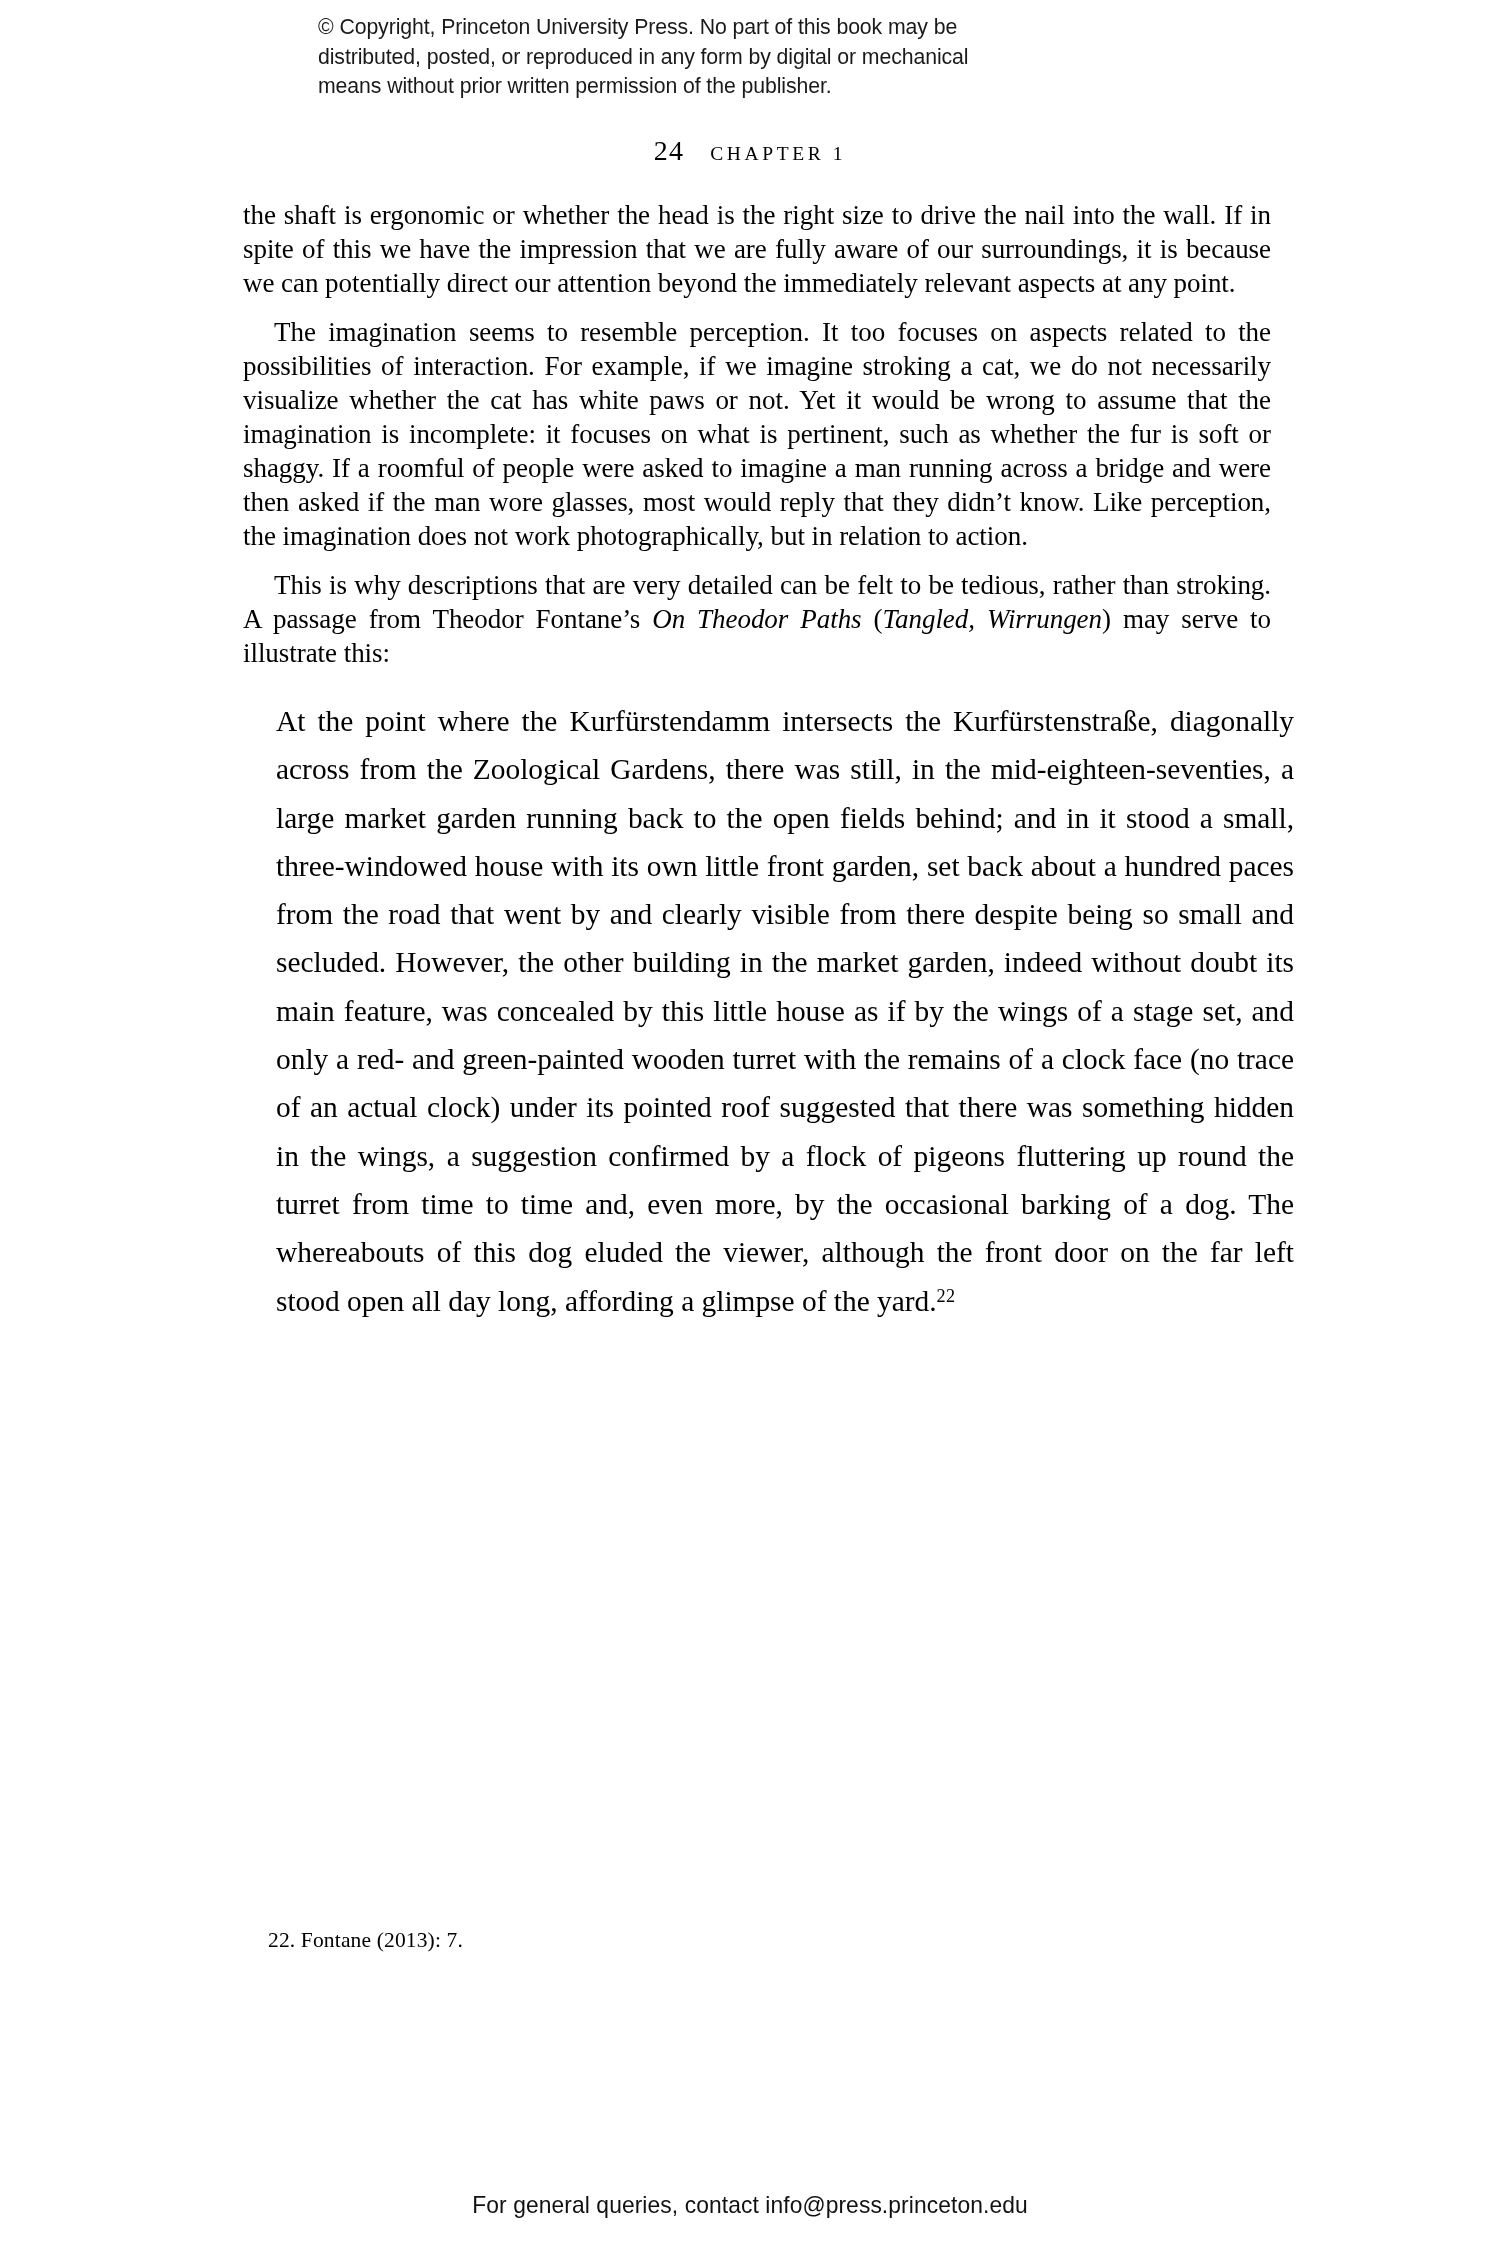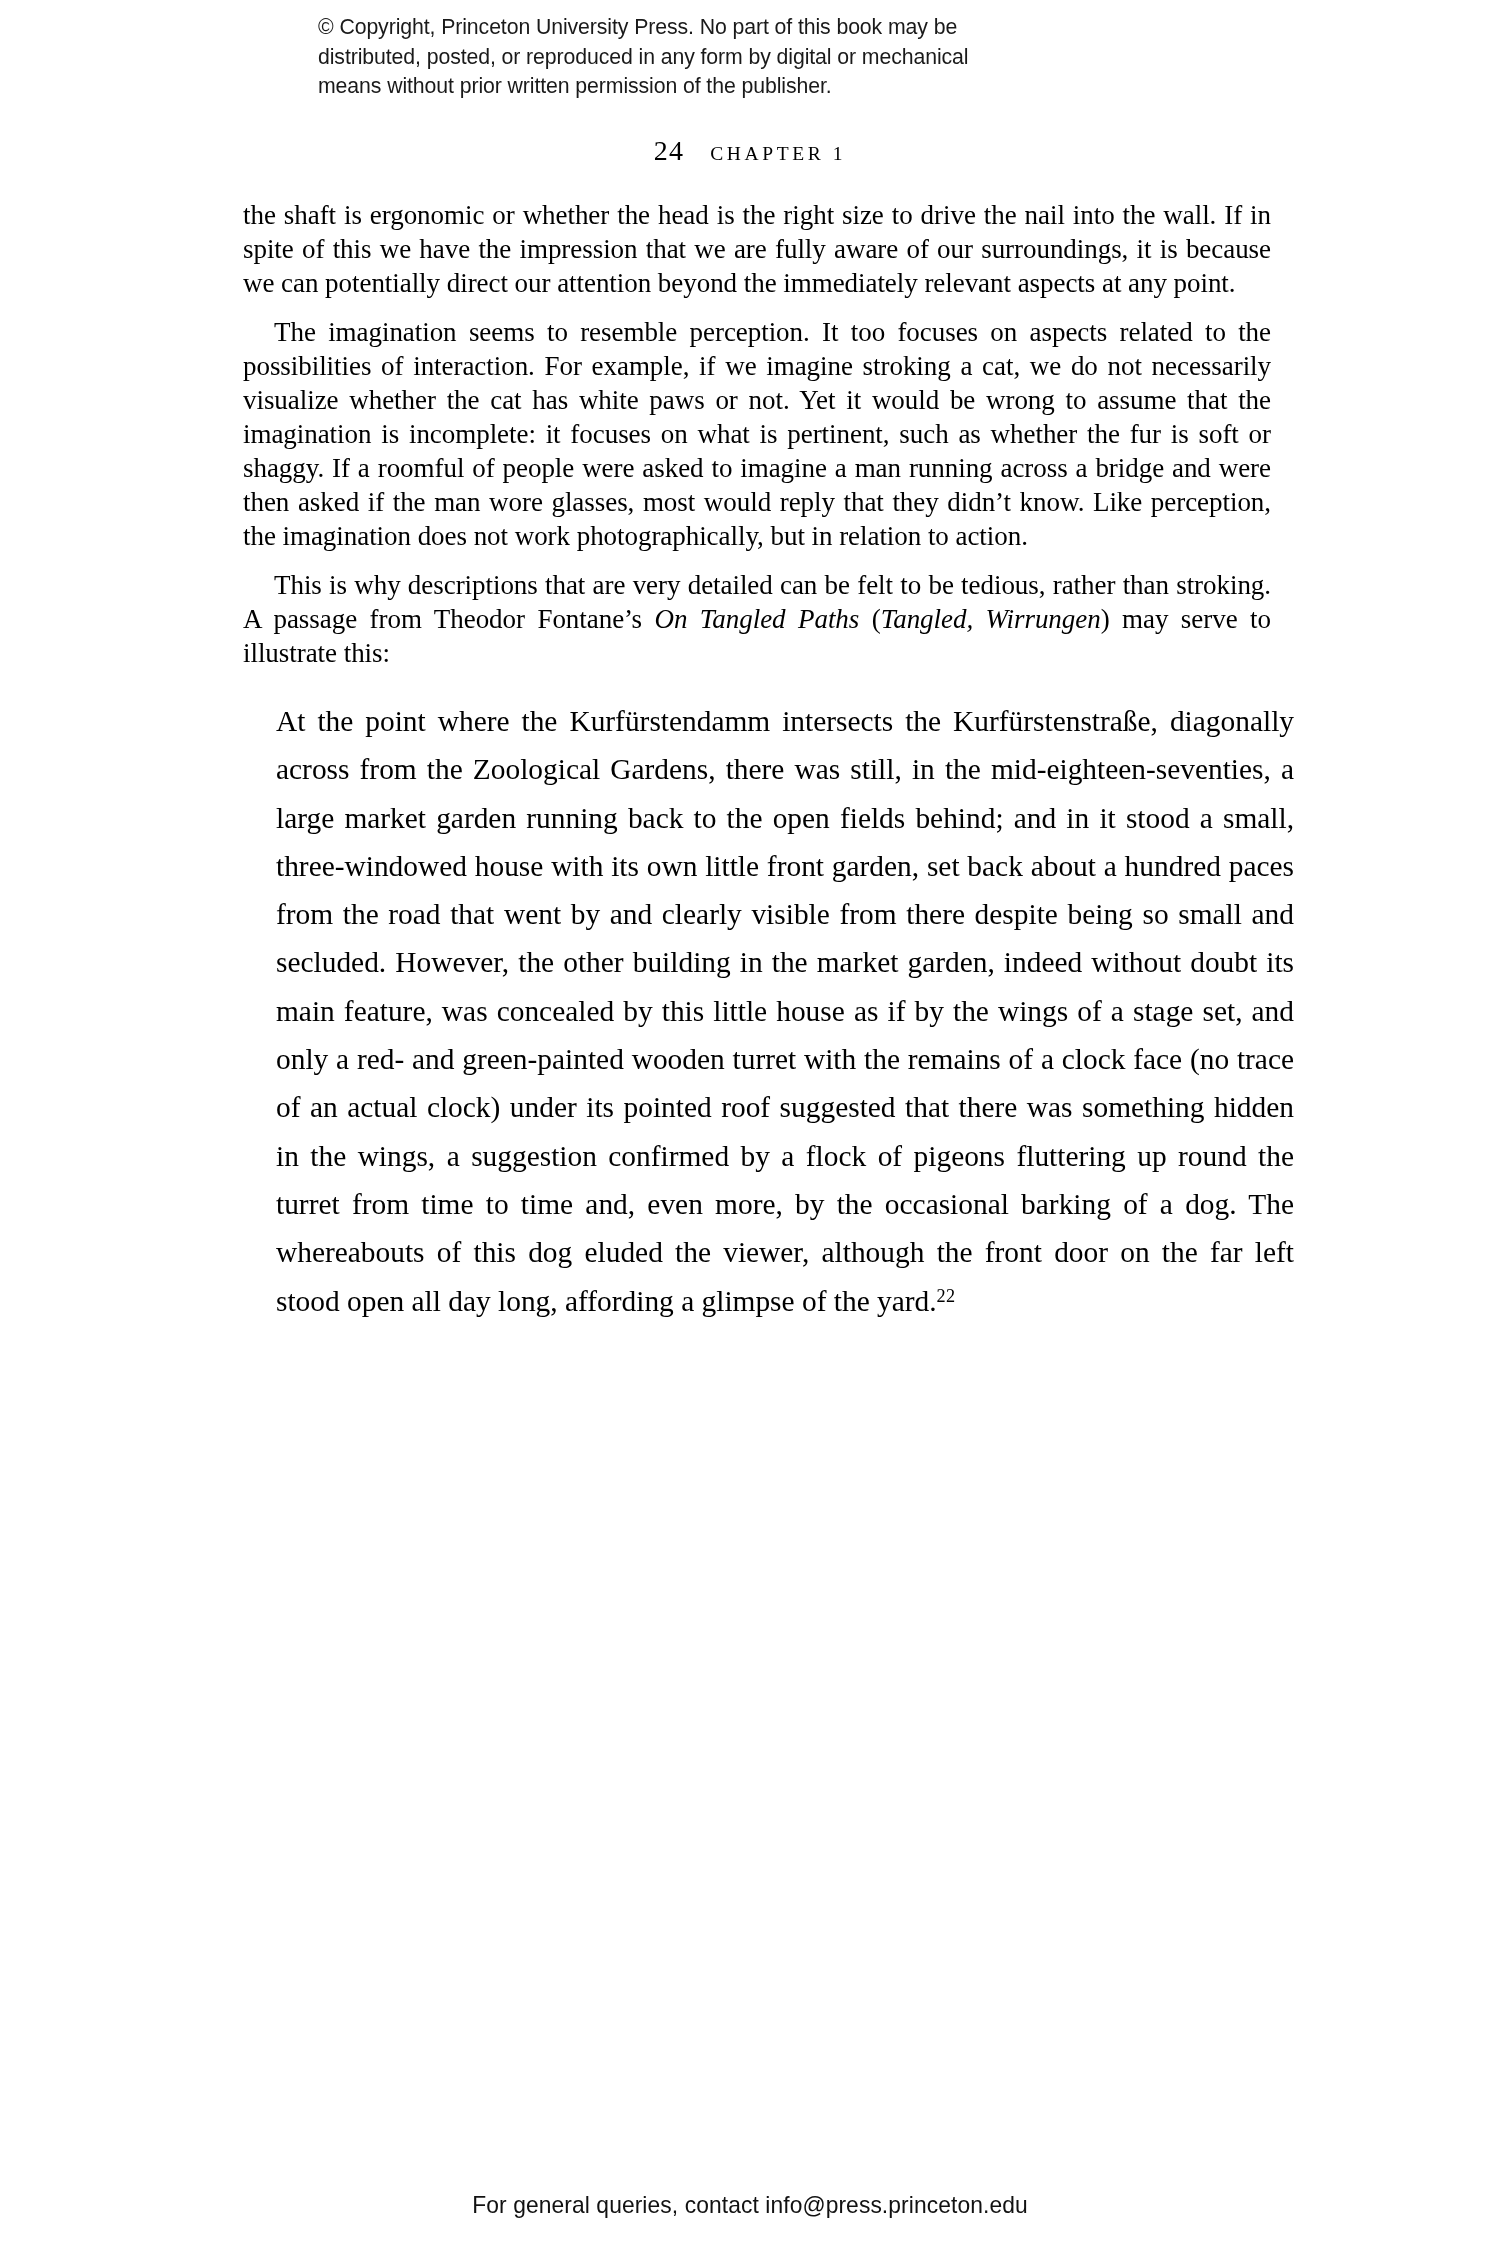--- a/index.html
+++ b/index.html
@@ -148,24 +148,25 @@
   <div class="running-head">
     <span class="folio">24</span><span class="chap">CHAPTER 1</span>
   </div>
 
   <div class="textblock">
 
     <p class="body">the shaft is ergonomic or whether the head is the right size to drive the nail into the wall. If in spite of this we have the impression that we are fully aware of our surroundings, it is because we can potentially direct our attention beyond the immediately relevant aspects at any point.</p>
 
     <p class="body indent">The imagination seems to resemble perception. It too focuses on aspects related to the possibilities of interaction. For example, if we imagine stroking a cat, we do not necessarily visualize whether the cat has white paws or not. Yet it would be wrong to assume that the imagination is incomplete: it focuses on what is pertinent, such as whether the fur is soft or shaggy. If a roomful of people were asked to imagine a man running across a bridge and were then asked if the man wore glasses, most would reply that they didn’t know. Like perception, the imagination does not work photographically, but in relation to action.</p>
 
-    <p class="body indent"><span>This is why descriptions that are very detailed can be felt to be tedious, rather than stroking. A passage from Theodor Fontane’s </span><span class="ital">On Tangled Paths</span><span> (</span><span class="ital">Tangled, Wirrungen</span><span>) may serve to illustrate this:</span></p>
+    <p class="body indent"><span>This is why descriptions that are very detailed can be felt to be tedious, rather than stroking. A passage from Theodor Fontane’s </span><span class="ital">On Theodor Paths</span><span> (</span><span class="ital">Tangled, Wirrungen</span><span>) may serve to illustrate this:</span></p>
 
     <blockquote class="blockquote">
       <p><span>At the point where the Kurfürstendamm intersects the Kurfürstenstraße, diagonally across from the Zoological Gardens, there was still, in the mid-eighteen-seventies, a large market garden running back to the open fields behind; and in it stood a small, three-windowed house with its own little front garden, set back about a hundred paces from the road that went by and clearly visible from there despite being so small and secluded. However, the other building in the market garden, indeed without doubt its main feature, was concealed by this little house as if by the wings of a stage set, and only a red- and green-painted wooden turret with the remains of a clock face (no trace of an actual clock) under its pointed roof suggested that there was something hidden in the wings, a suggestion confirmed by a flock of pigeons fluttering up round the turret from time to time and, even more, by the occasional barking of a dog. The whereabouts of this dog eluded the viewer, although the front door on the far left stood open all day long, affording a glimpse of the yard.</span><sup>22</sup></p>
     </blockquote>
 
   </div>
 
+  <div class="footnote">22. Fontane (2013): 7.</div>
 
   <div class="footer-queries">For general queries, contact info@press.princeton.edu</div>
 
 </div>
 
 </body></html>

